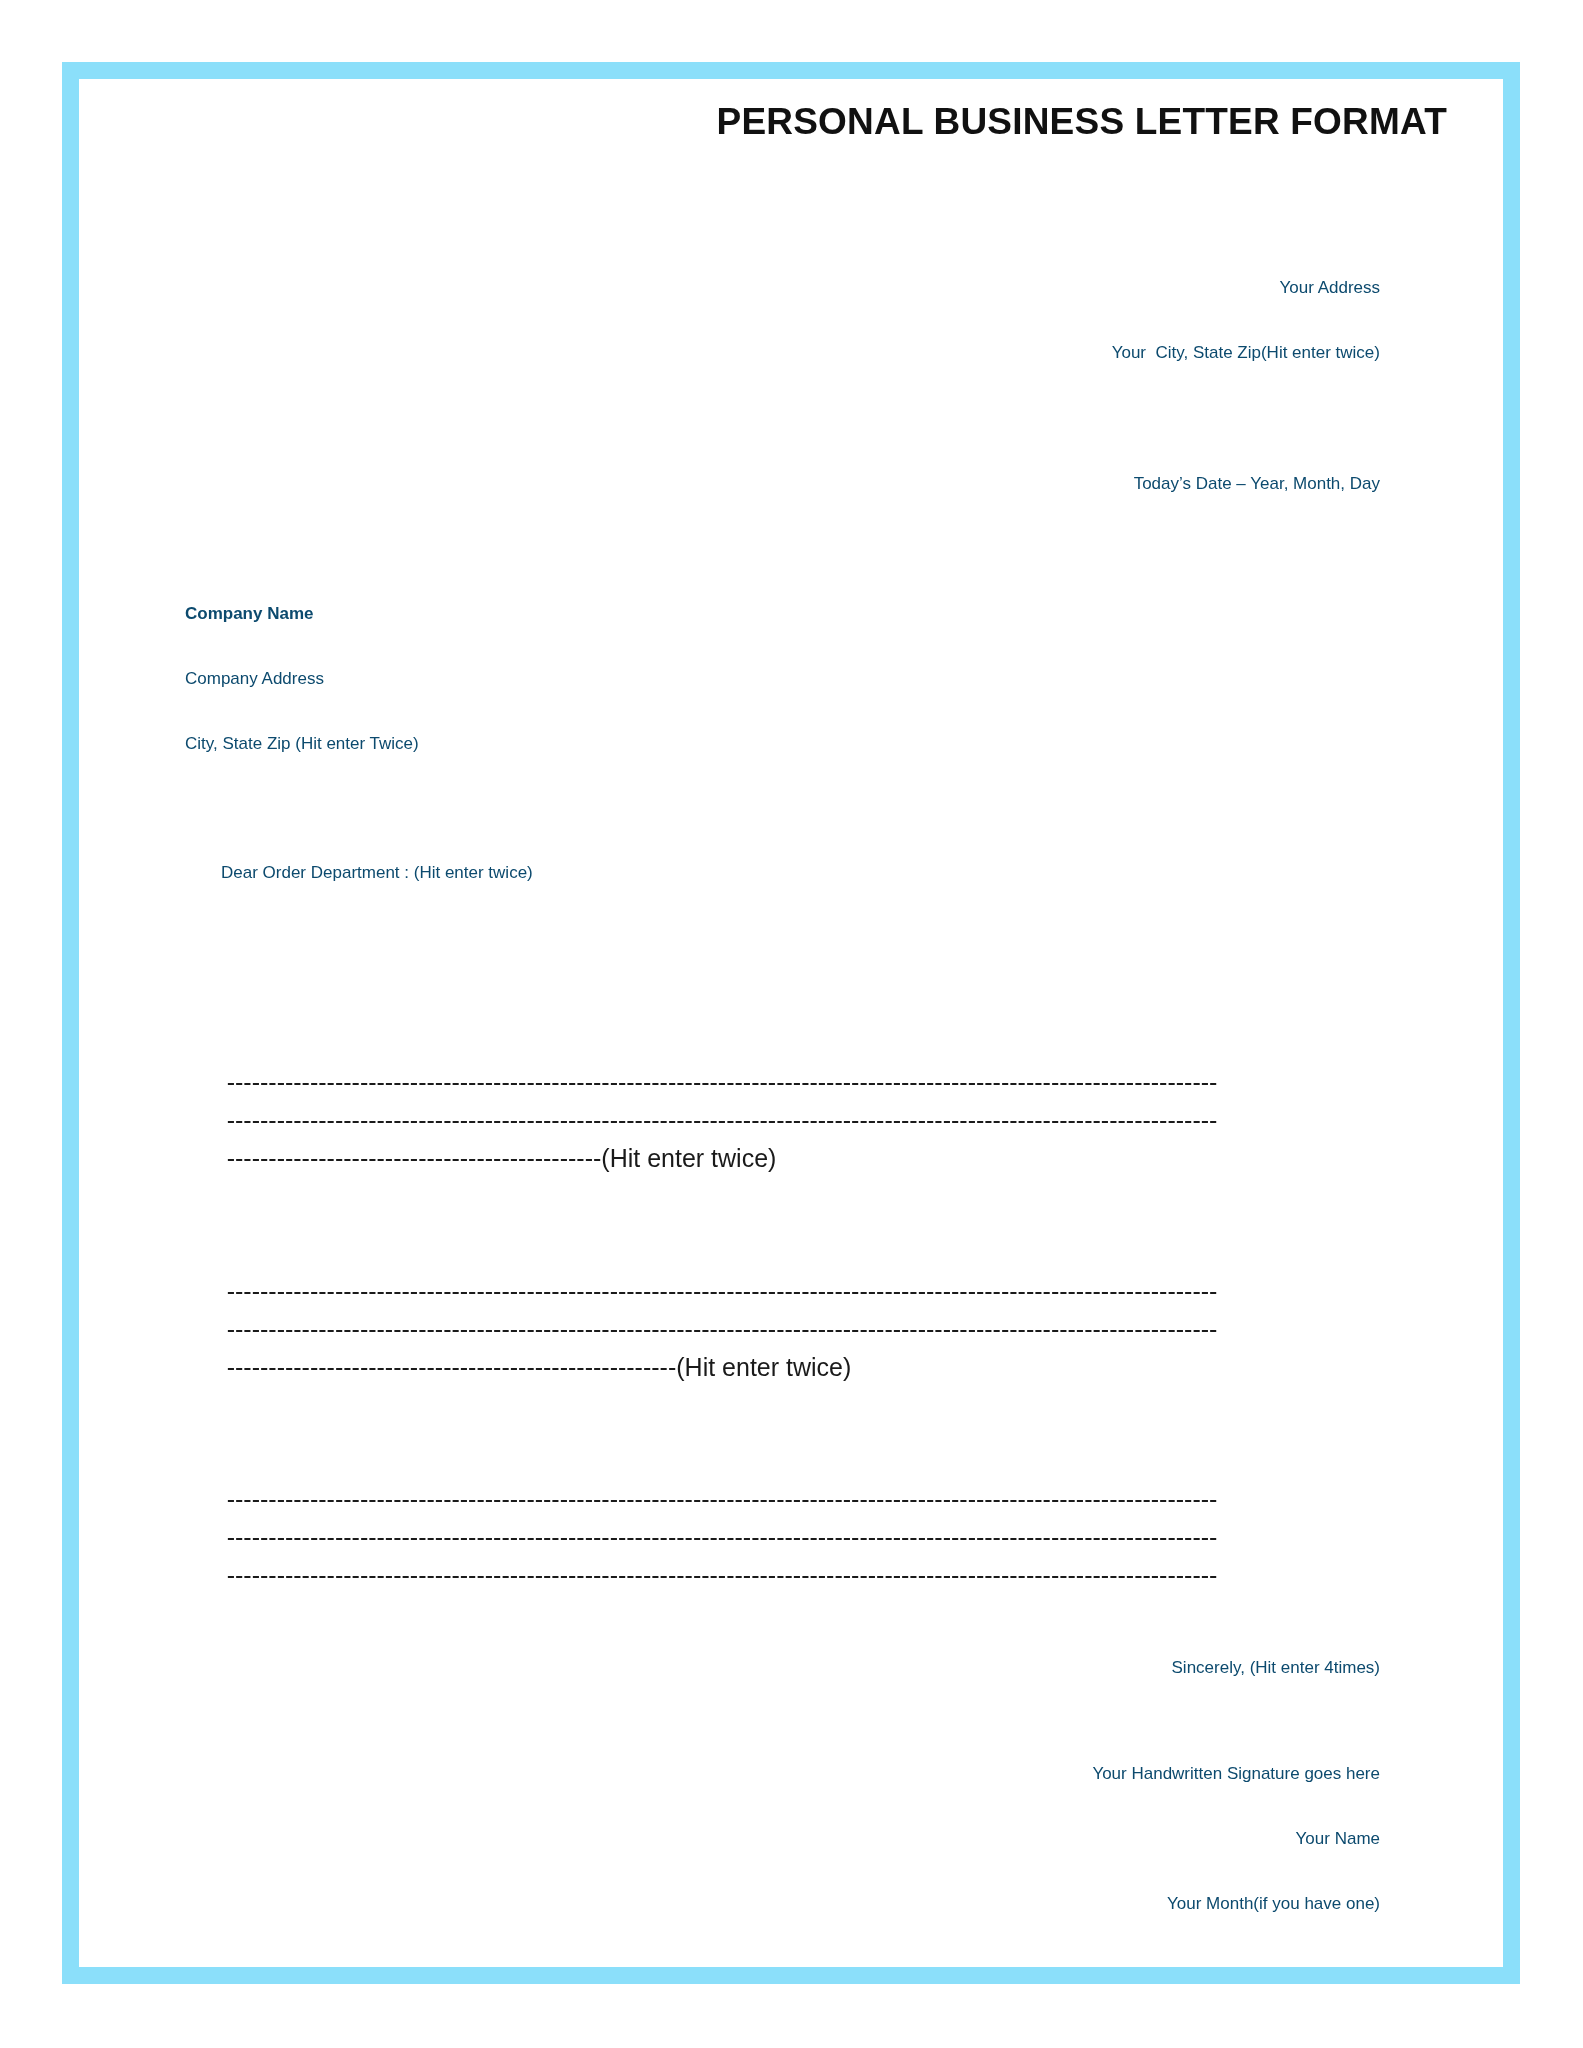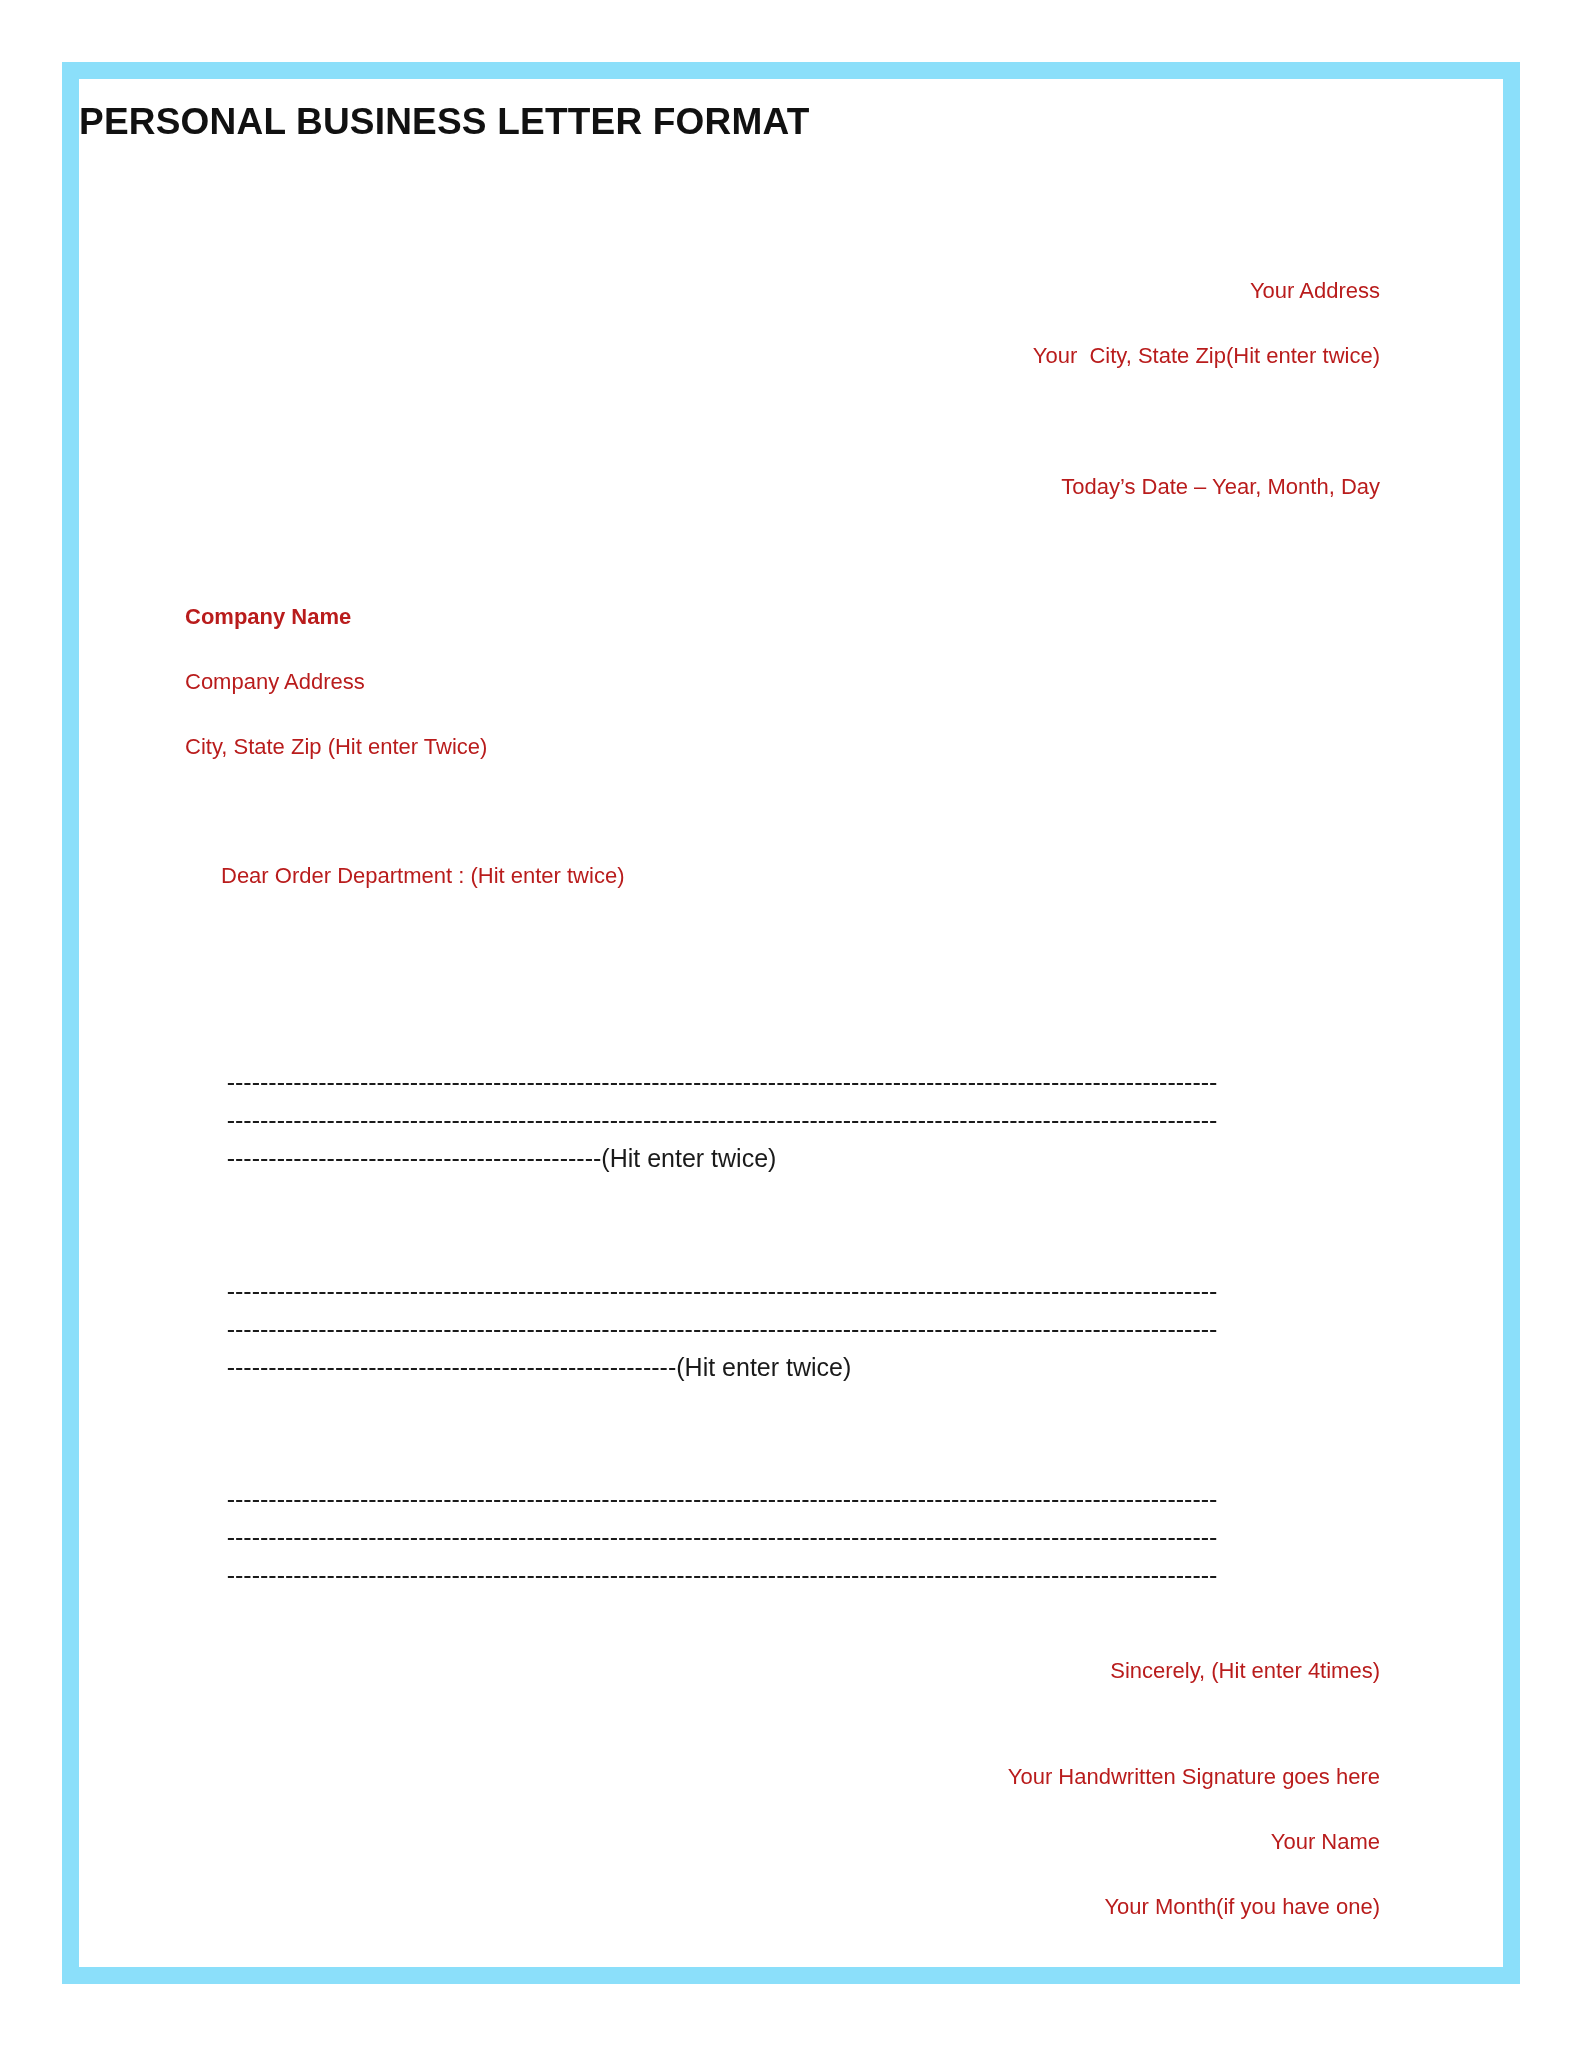--- a/index.html
+++ b/index.html
@@ -43,31 +43,31 @@
     height: 1888px;
     background: #ffffff;
     box-sizing: border-box;
   }
 
   .doc-title {
     position: absolute;
     left: 0;
     top: 22px;
     width: 1368px;
-    text-align: left;
+    text-align: right;
     font-size: 37px;
     font-weight: bold;
     color: #111111;
     letter-spacing: 0.2px;
   }
 
   .line {
     position: absolute;
-    font-size: 22px;
-    color: #b91c1c;
+    font-size: 17px;
+    color: #0c4a6e;
     white-space: pre;
     line-height: 1.15;
   }
 
   .right-line {
     text-align: right;
     right: 123px;
   }
 
   .left-line {

